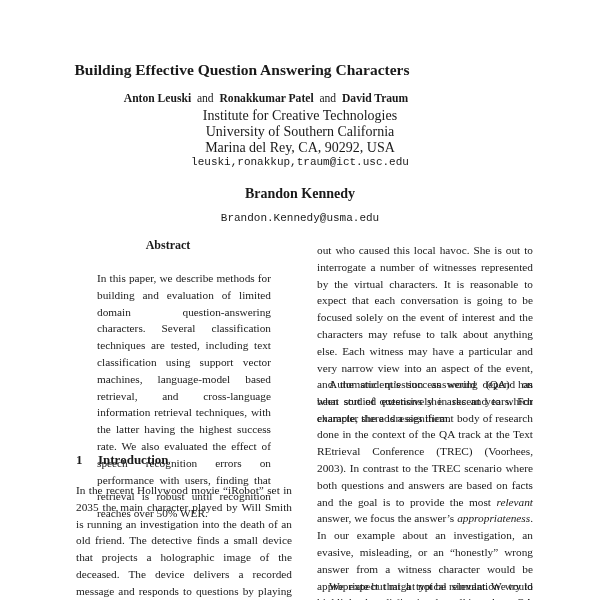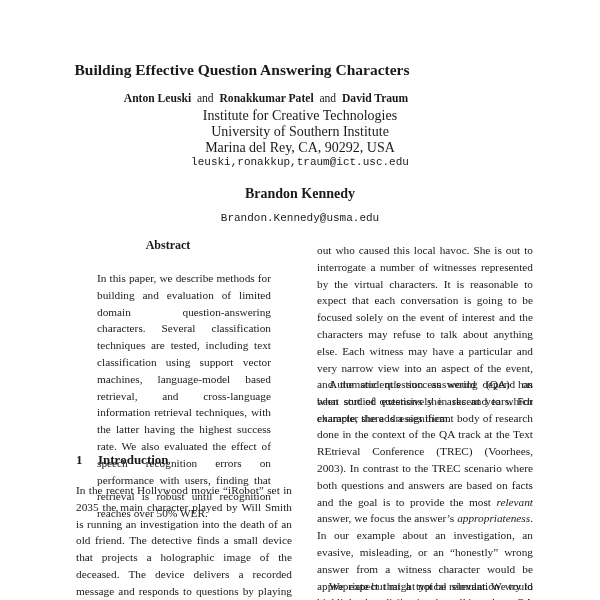--- a/index.html
+++ b/index.html
@@ -31,21 +31,21 @@
 
 <div class="authors">
   <b>Anton Leuski</b>
   &nbsp;<span>and</span>&nbsp;
   <b>Ronakkumar Patel</b>
   &nbsp;<span>and</span>&nbsp;
   <b>David Traum</b>
 </div>
 
 <div class="aff" style="top:108px">Institute for Creative Technologies</div>
-<div class="aff" style="top:124px">University of Southern Institute</div>
+<div class="aff" style="top:124px">University of Southern California</div>
 <div class="aff" style="top:140px">Marina del Rey, CA, 90292, USA</div>
 <div class="aff mono" style="top:156px">leuski,ronakkup,traum@ict.usc.edu</div>
 
 <div class="aff" style="top:186px; font-weight:bold">Brandon Kennedy</div>
 <div class="aff mono" style="top:212px">Brandon.Kennedy@usma.edu</div>
 
 <div class="abs-head">Abstract</div>
 <div class="col abstract">
   <p class="p">In this paper, we describe methods for building and evaluation of limited domain question-answering characters. Several classification techniques are tested, including text classification using support vector machines, language-model based retrieval, and cross-language information retrieval techniques, with the latter having the highest success rate. We also evaluated the effect of speech recognition errors on performance with users, finding that retrieval is robust until recognition reaches over 50% WER.</p>
 </div>

